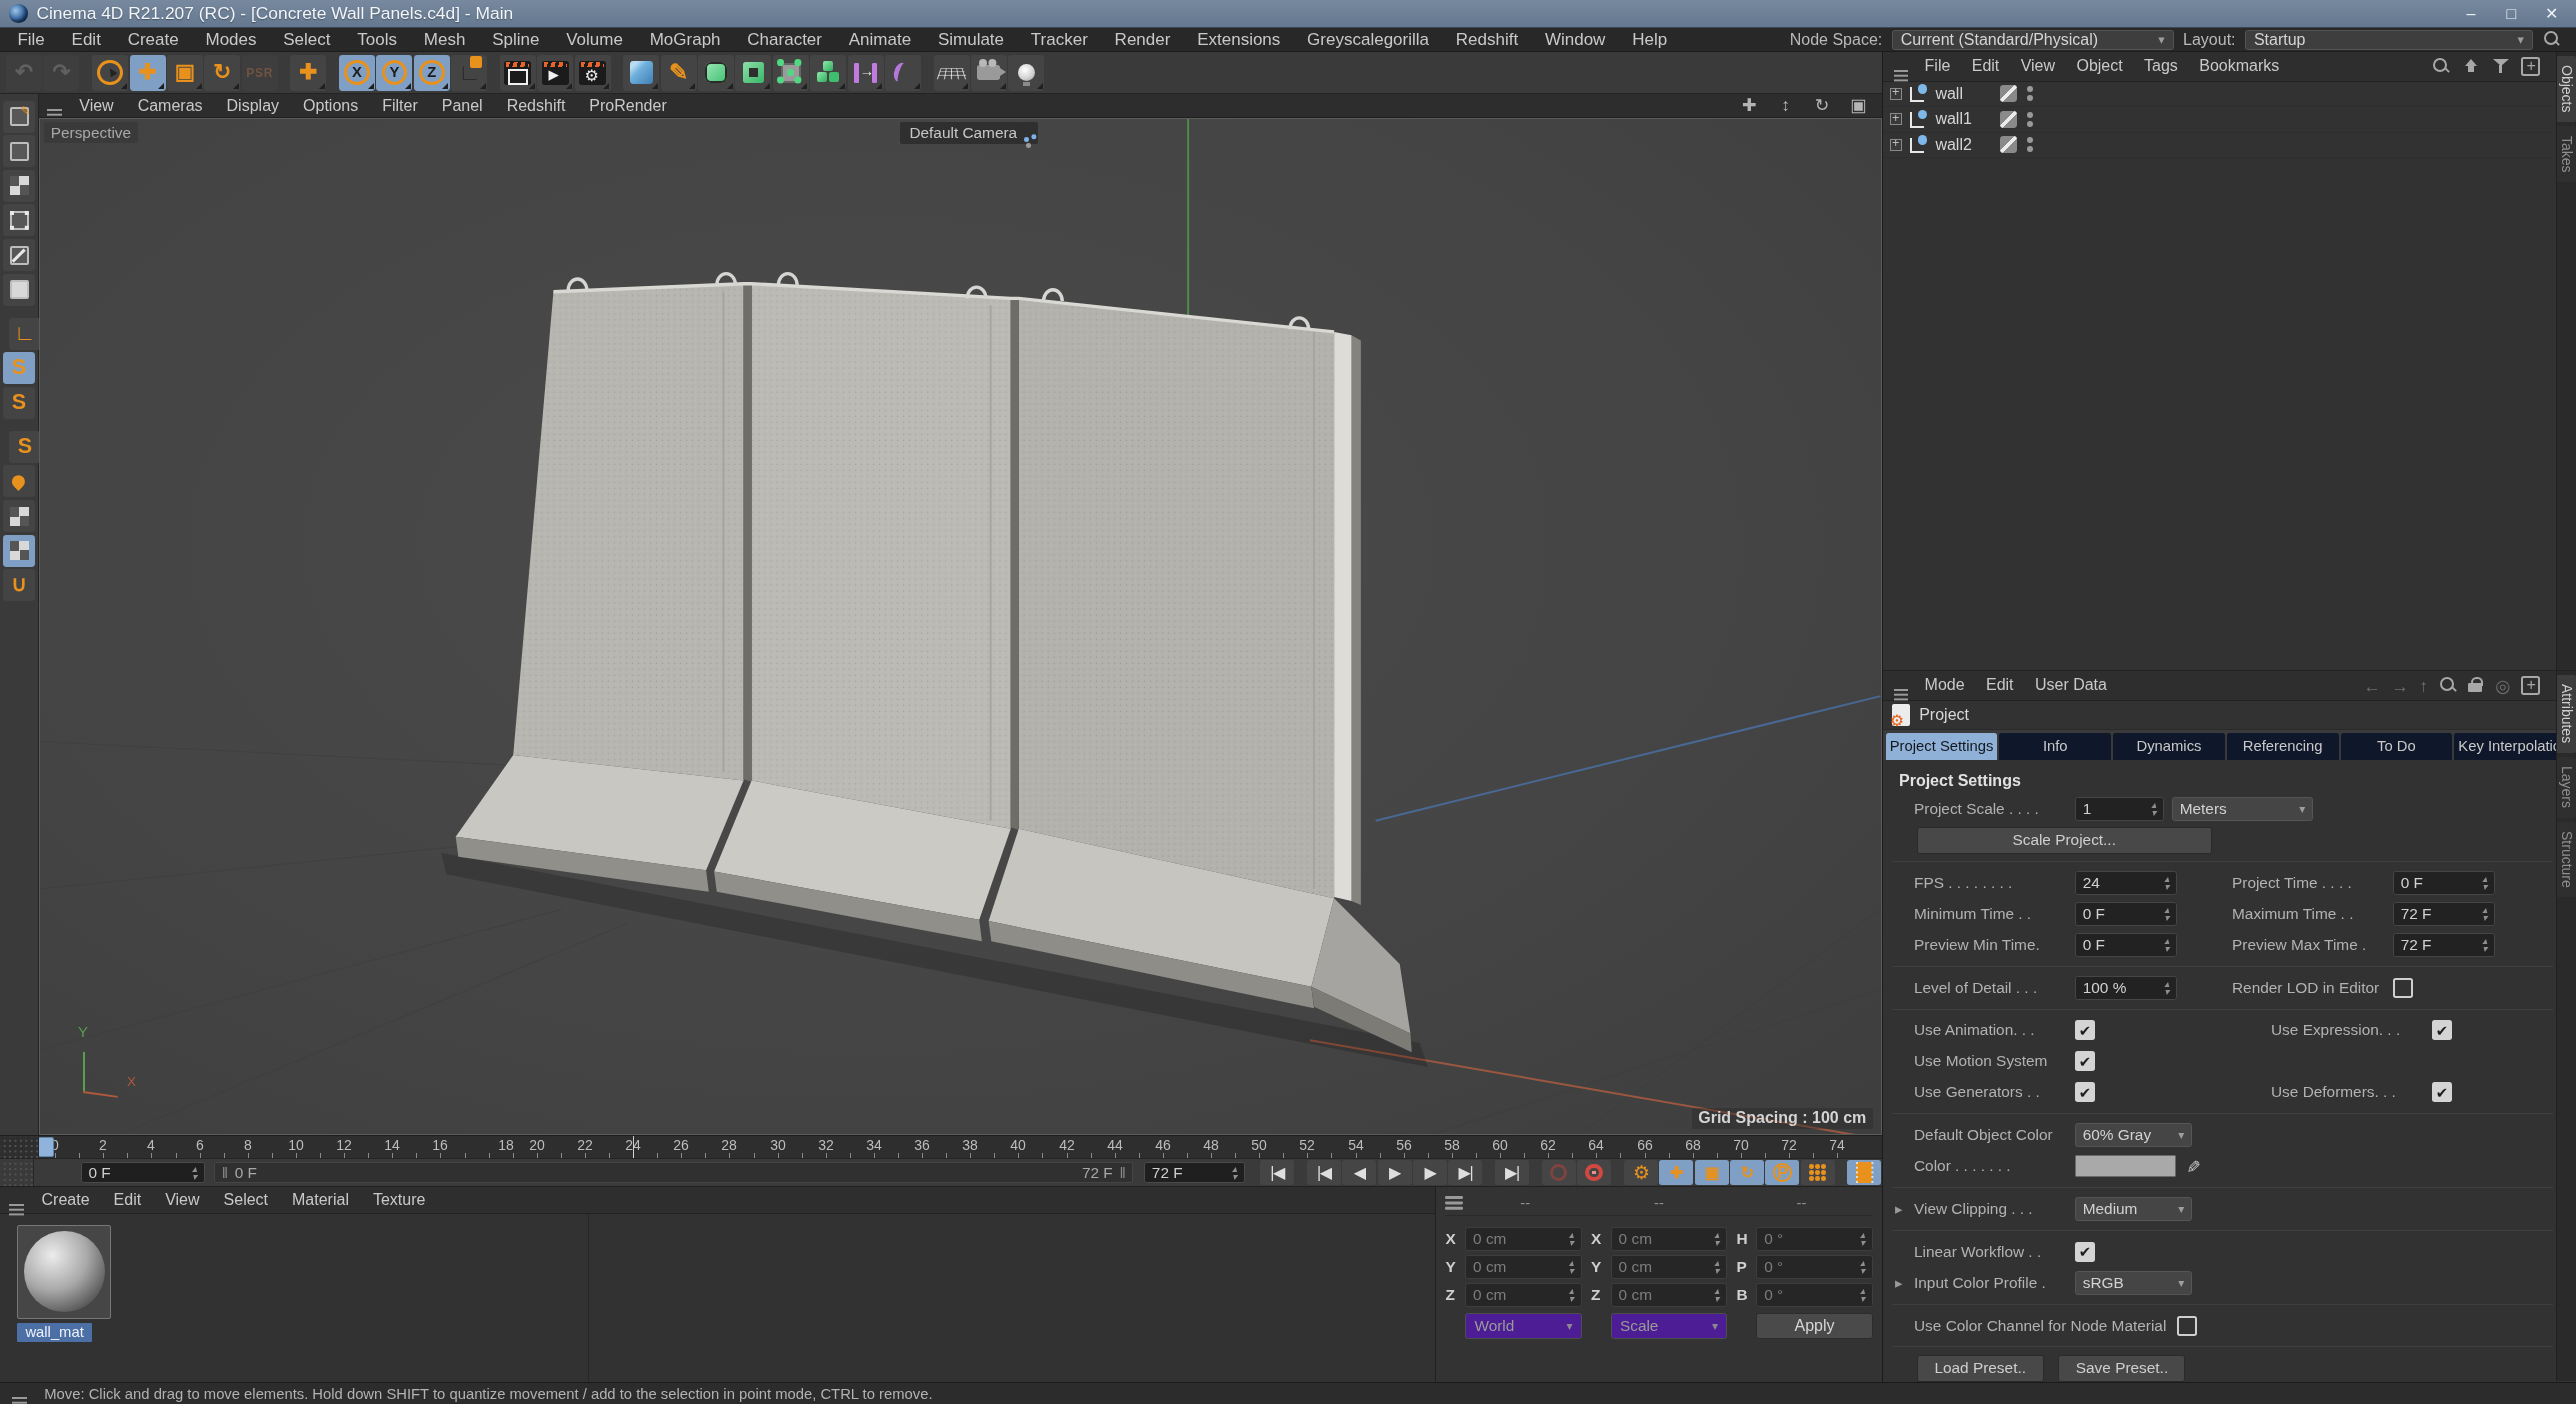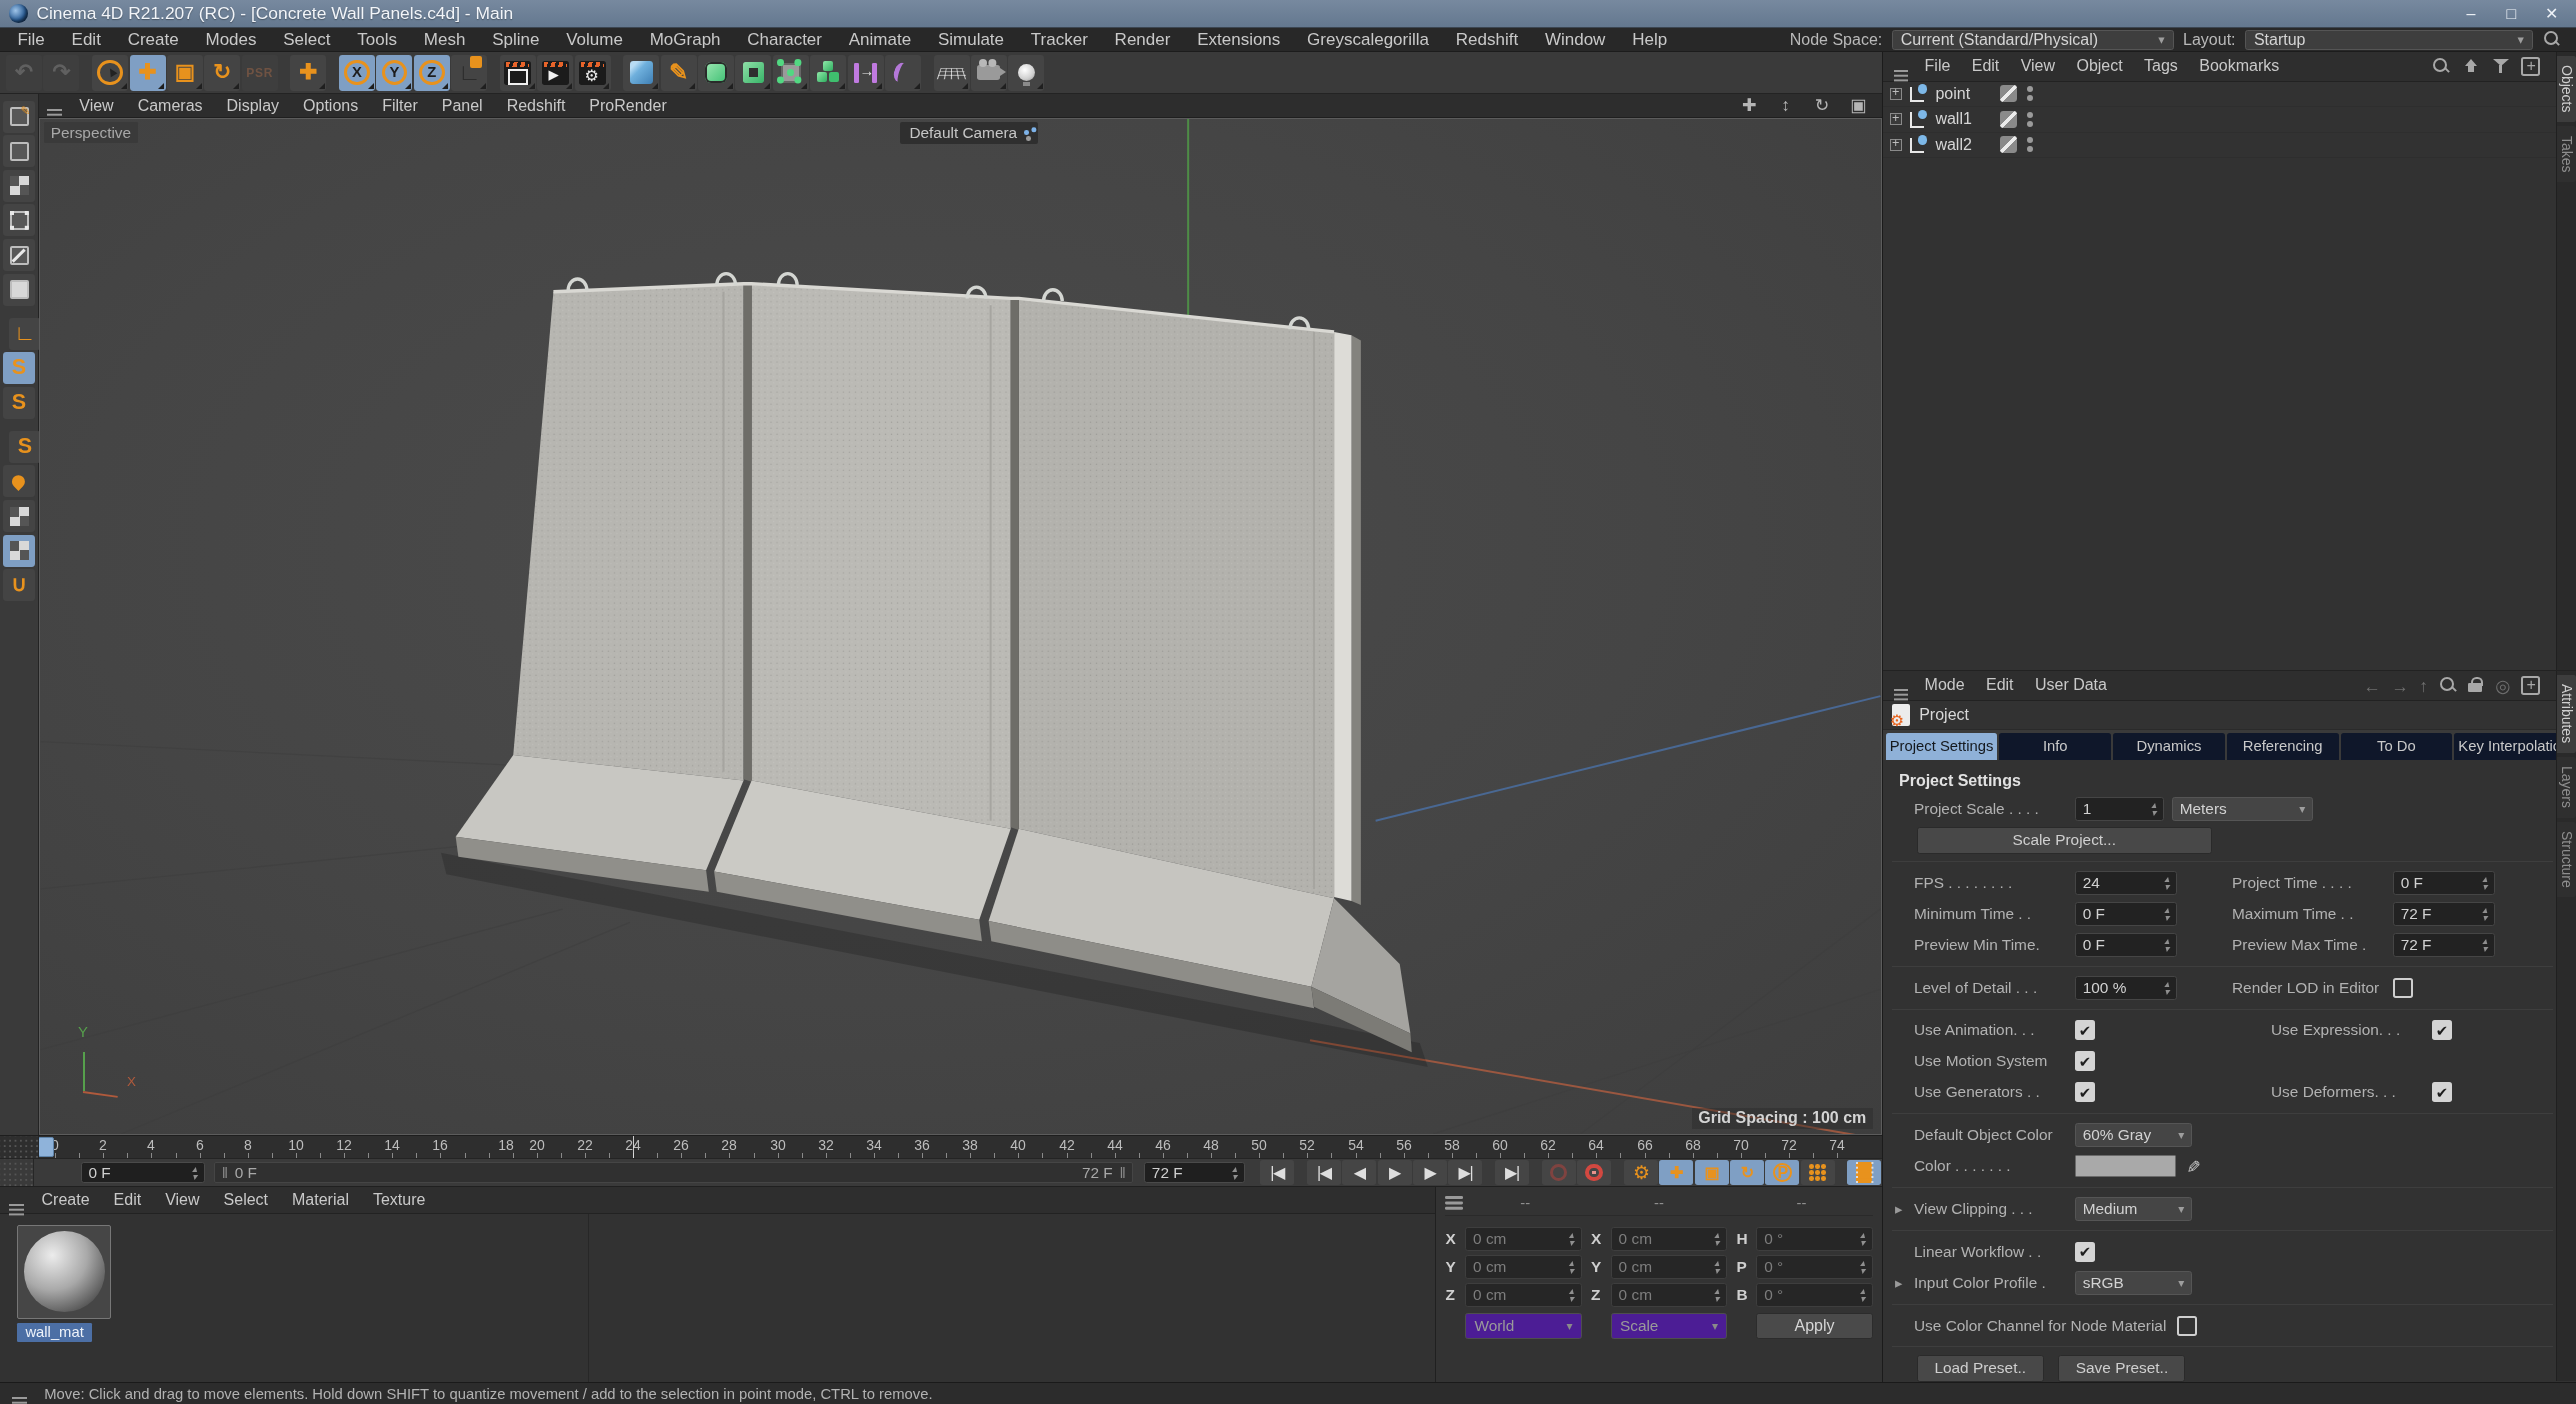--- a/index.html
+++ b/index.html
@@ -78,21 +78,21 @@
 .paint-icon{width:13.4px;height:13.4px;border-radius:50% 50% 50% 0;background:#e8921d;transform:rotate(-45deg)}
 
 #viewport{position:absolute;left:39px;top:94px;width:1843px;height:1041px}
 #vp-menu{height:24px;background:#2d2d2d;display:flex;align-items:center;padding:0 5.4px;border-bottom:0.7px solid #1f1f1f}
 #vp-menu .mi{font-size:16px;padding:0 12px}
 #vp-right{margin-left:auto;display:flex;align-items:center;gap:13.4px;margin-right:6.7px;color:#b5b5b5;font-size:17.4px}
 .vpi{width:23px;text-align:center}
 #vp-canvas{position:relative;width:1843px;height:1017px;background:radial-gradient(ellipse at 45% 42%,#4b4b4b,#454545 55%,#3e3e3e);border:0.7px solid #5c5c5c}
 #scene{position:absolute;left:0;top:0;width:100%;height:100%}
 #vp-view-label{position:absolute;left:4px;top:3.4px;background:rgba(58,58,58,.9);color:#a8a8a8;font-size:15.4px;padding:1.3px 6.7px;border-radius:1.3px}
-#camera-chip{position:absolute;left:860px;top:2.7px;background:rgba(46,46,46,.92);color:#c6c6c6;font-size:15.4px;padding:2px 9.4px;border-radius:2px;display:flex;align-items:center;gap:6.7px}
+#camera-chip{position:absolute;left:860px;top:2.7px;background:rgba(46,46,46,.92);color:#c6c6c6;font-size:15.4px;padding:2px 9.4px;border-radius:2px;display:flex;align-items:flex-end;gap:6.7px}
 .cam-dots{width:4.7px;height:4.7px;border-radius:50%;background:#7db2e8;box-shadow:7.4px -2.7px 0 #7db2e8,2px 6px 0 #9a9a9a}
 #grid-chip{position:absolute;right:8px;bottom:5.4px;color:#d4d4d4;font-size:16px;background:rgba(40,40,40,.4);padding:1.3px 6.7px;font-weight:bold}
 #gizmo{position:absolute;left:19px;bottom:36px;width:81px;height:74px}
 #gizmo .gy{position:absolute;left:24px;bottom:6.7px;width:2px;height:39px;background:#56a04c}
 #gizmo .gx{position:absolute;left:24px;bottom:5.4px;width:35px;height:2px;background:#b05a3c;transform:rotate(8deg);transform-origin:left}
 #gizmo .ylab{position:absolute;left:19px;top:0;color:#56a04c;font-size:14.8px}
 #gizmo .xlab{position:absolute;right:4px;bottom:9.4px;color:#b05a3c;font-size:13.4px}
 
 #ruler{position:absolute;left:0;top:1135px;width:1882px;height:23px;background:#2e2e2e;border-top:0.7px solid #1e1e1e}
 .grip{position:absolute;left:0;top:0;bottom:0;width:39px;background:radial-gradient(circle,#555 1.1px,transparent 1.3px);background-size:5.4px 5.4px;background-position:2px 2px;border-right:0.7px solid #262626}
@@ -834,21 +834,21 @@
           <span class="ci ci-magnify"></span>
           <span class="ci ci-home"></span>
           <span class="ci ci-funnel"></span>
           <span class="ci ci-plusbox"></span>
         </div>
       </div>
       <div id="om-body">
           <div class="om-row">
             <span class="twig"></span>
             <span class="obj-ico"></span>
-            <span class="om-name">point</span>
+            <span class="om-name">wall</span>
             <span class="tag-tile"></span>
             <span class="vdots">
               <i></i>
               <i></i>
             </span>
           </div>
           <div class="om-row">
             <span class="twig"></span>
             <span class="obj-ico"></span>
             <span class="om-name">wall1</span>

